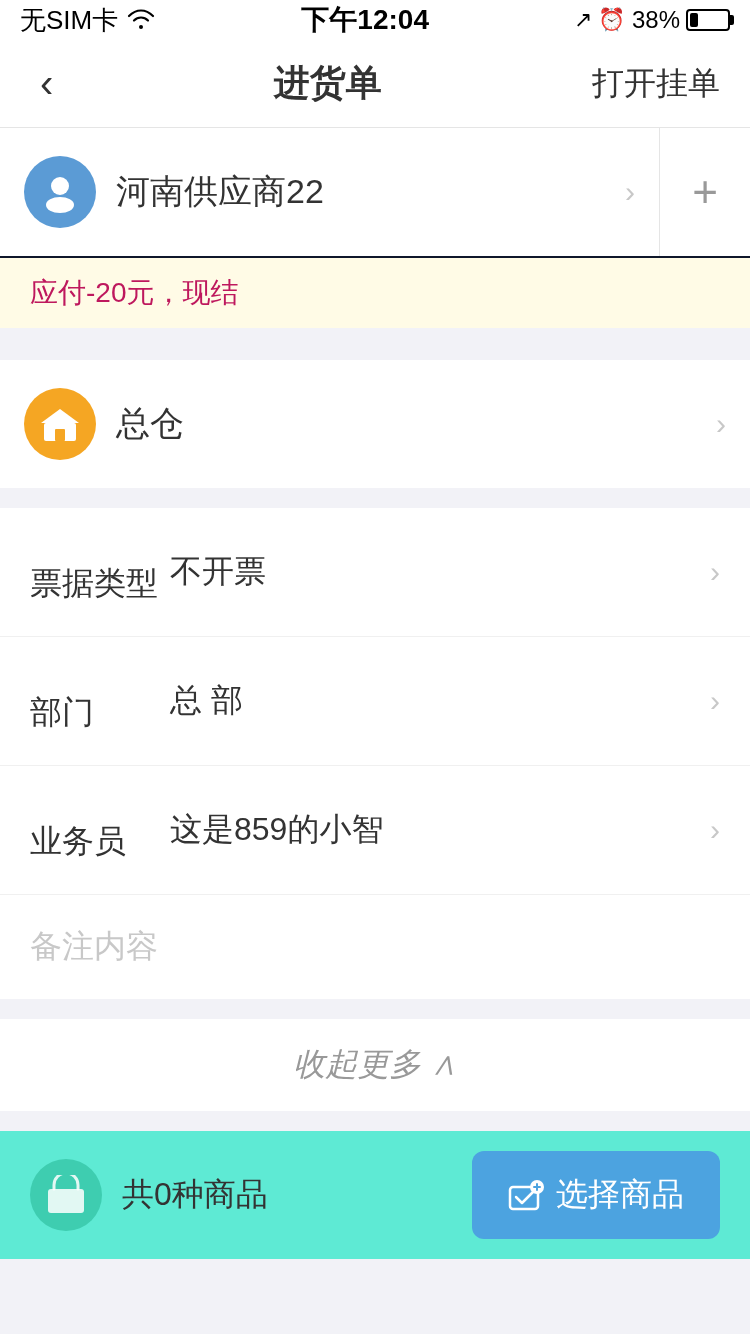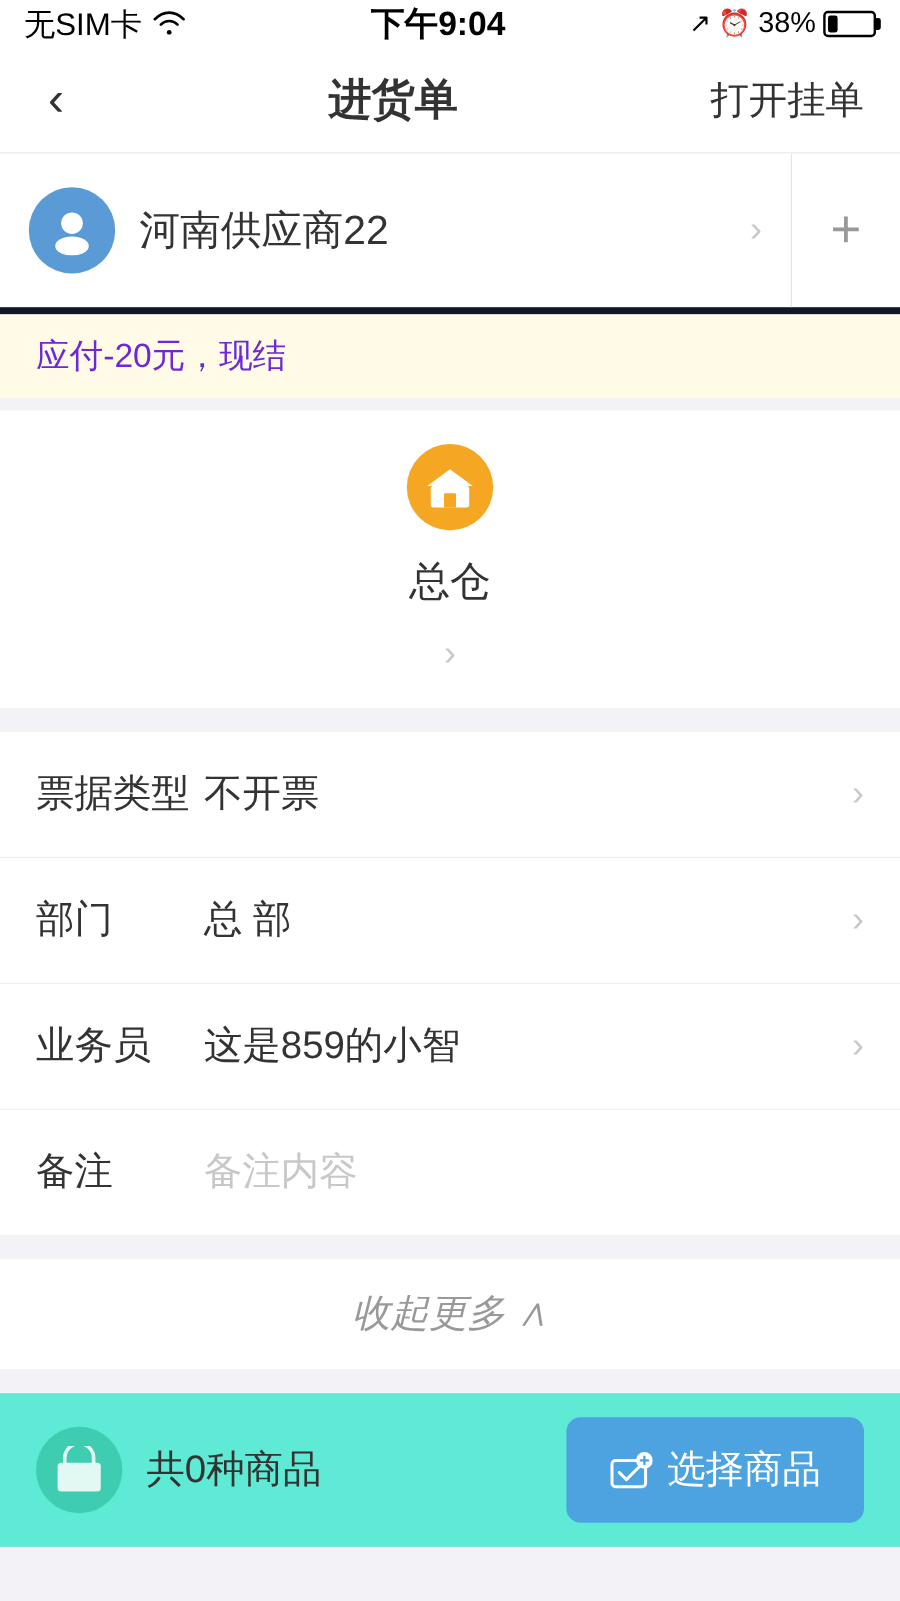--- a/index.html
+++ b/index.html
@@ -89,21 +89,21 @@
       width: 100%;
       background: #f2f2f7;
     }
 
     
     .supplier-section {
       background: #fff;
       margin-bottom: 0;
       display: flex;
       align-items: stretch;
-      border-bottom: 6px solid #0f172a;
+      border-bottom: 2px solid #0f172a;
     }
     .supplier-row {
       flex: 1;
       display: flex;
       align-items: center;
       padding: 28px 24px;
       gap: 20px;
     }
     .supplier-avatar {
       width: 72px;
@@ -139,34 +139,33 @@
       font-size: 44px;
       color: #999;
       font-weight: 300;
     }
 
     
     .notice-bar {
       background: #fffbe6;
       padding: 16px 30px;
       font-size: 28px;
-      color: #6d28d9;
-      margin-bottom: 10px;
+      color: #be185d;
+      margin-bottom: 32px;
     }
 
     
     .warehouse-row {
       background: #fff;
       display: flex;
       align-items: center;
       padding: 28px 24px;
       gap: 20px;
       margin-bottom: 20px;
       cursor: pointer;
-      flex-direction: column;
     }
     .warehouse-icon {
       width: 72px;
       height: 72px;
       border-radius: 50%;
       background: #f5a623;
       display: flex;
       align-items: center;
       justify-content: center;
       flex-shrink: 0;
@@ -189,20 +188,21 @@
       border-bottom: 1px solid #f0f0f0;
       cursor: pointer;
       min-height: 100px;
     }
     .form-row:last-child { border-bottom: none; }
     .form-label {
       font-size: 32px;
       color: #333;
       width: 140px;
       flex-shrink: 0;
+      margin-top: 24px;
     }
     .form-value {
       font-size: 32px;
       color: #333;
       flex: 1;
     }
     .form-placeholder {
       font-size: 32px;
       color: #c8c8c8;
       flex: 1;
@@ -268,21 +268,21 @@
   <div class="status-left">
     <span>无SIM卡</span>
     <span>
       <svg width="30" height="22" viewBox="0 0 30 22" fill="none">
         <path d="M15 18a2 2 0 1 1 0 4 2 2 0 0 1 0-4z" fill="#000"></path>
         <path d="M8 13.5C9.8 11.7 12.2 10.5 15 10.5s5.2 1.2 7 3" stroke="#000" stroke-width="2.2" stroke-linecap="round" fill="none"></path>
         <path d="M3 9C6.4 5.6 10.5 3.5 15 3.5s8.6 2.1 12 5.5" stroke="#000" stroke-width="2.2" stroke-linecap="round" fill="none"></path>
       </svg>
     </span>
   </div>
-  <div class="status-center">下午9:04</div>
+  <div class="status-center">下午12:04</div>
   <div class="status-right">
     <span style="font-size:22px;">↗</span>
     <span style="font-size:22px;">⏰</span>
     <span>38%</span>
     <div class="battery-icon">
       <div class="battery-fill"></div>
     </div>
   </div>
 </div>
 
@@ -341,21 +341,20 @@
       <span class="chevron-right">›</span>
     </div>
 
     <div class="form-row">
       <span class="form-label">业务员</span>
       <span class="form-value">这是859的小智</span>
       <span class="chevron-right">›</span>
     </div>
 
     <div class="form-row">
-      <span class="form-label">备注</span>
       <span class="form-placeholder">备注内容</span>
     </div>
   </div>
 
   <div class="collapse-bar">
     <span class="collapse-text">收起更多 ∧</span>
   </div>
 
   <div class="bottom-bar">
     <div class="product-icon">

